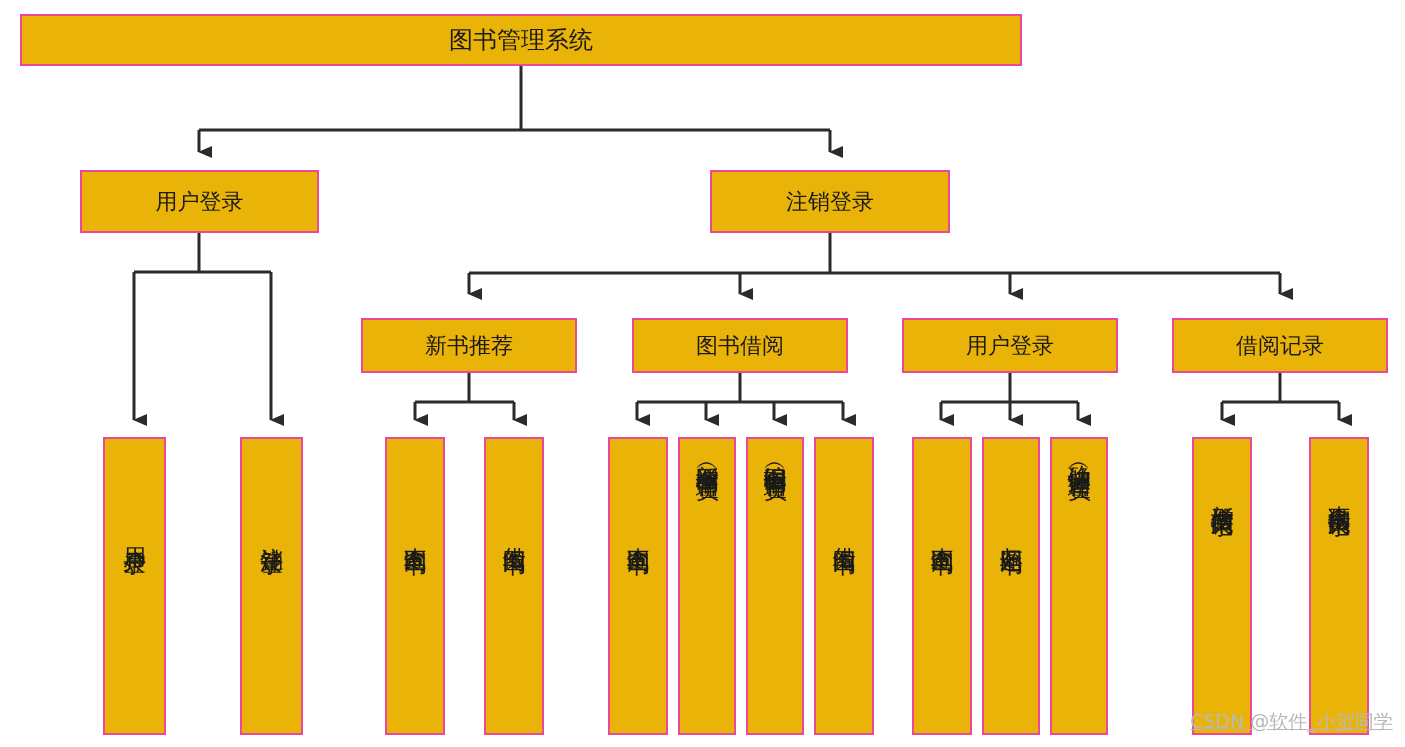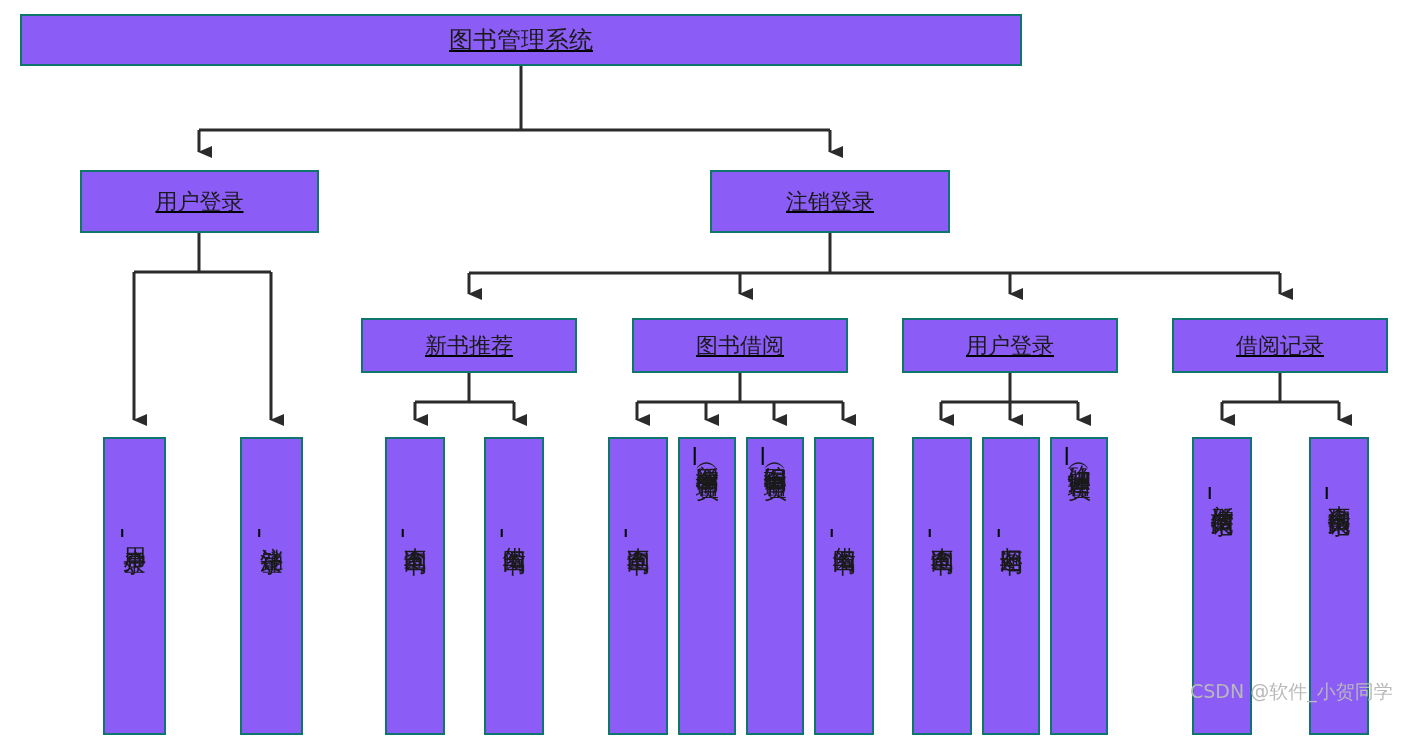--- a/index.html
+++ b/index.html
@@ -20,27 +20,26 @@
     position: absolute;
     left: 0;
     top: 0;
     width: 1405px;
     height: 747px;
     pointer-events: none;
   }
   .node {
     position: absolute;
     box-sizing: border-box;
-    background: #8b5cf6;
-    border: 2px solid #0f766e;
+    background: #eab308;
+    border: 2px solid #ec4899;
     display: flex;
     align-items: center;
     justify-content: center;
     z-index: 2;
-    text-decoration: underline;
   }
   .node-label {
     color: #1a1a1a;
     text-align: center;
     line-height: 1.18;
     white-space: nowrap;
   }
   
   .node-root .node-label {
     font-size: 24px;
@@ -200,15 +199,15 @@
   </div>
 
   <div class="node node-leaf" style="left:1192px; top:437px; width:60px; height:298px; padding-top:48px;">
     <span class="node-label">新增借阅记录</span>
   </div>
 
   <div class="node node-leaf" style="left:1309px; top:437px; width:60px; height:298px; padding-top:48px;">
     <span class="node-label">查询借阅记录</span>
   </div>
 
-  <div class="watermark" style="left:1190px; top:679px;">CSDN @软件_小贺同学</div>
+  <div class="watermark" style="left:1190px; top:709px;text-decoration:underline;">CSDN @软件_小贺同学</div>
 
 </div>
 
 </body></html>

